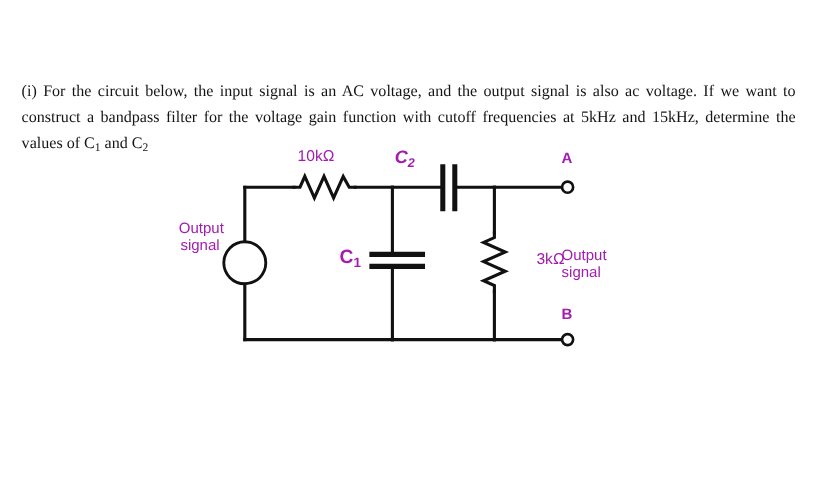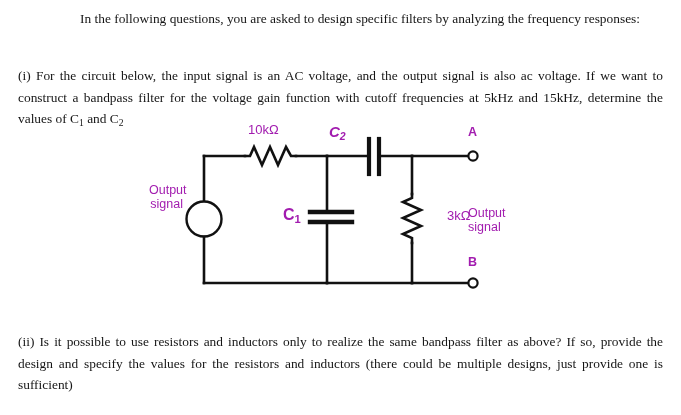--- a/index.html
+++ b/index.html
@@ -57,23 +57,20 @@
   .lbl-sub {
     font-size: 0.70em;
     vertical-align: -0.30em;
   }
 </style>
 </head>
 <body>
 
 <div class="page">
 
-  <div class="para" id="p-intro" style="left:18px; top:8px; width:645px;">
-    <span class="indent"></span><span>In the following questions, you are asked to design specific filters by analyzing the frequency responses:</span>
-  </div>
 
   <div class="para" id="p-q1" style="left:18px; top:65px; width:645px;">
     <span>(i) For the circuit below, the input signal is an AC voltage, and the output signal is also ac voltage. If we want to construct a bandpass filter for the voltage gain function with cutoff frequencies at 5kHz and 15kHz, determine the values of C</span><span class="sub">1</span><span> and C</span><span class="sub">2</span>
   </div>
 
   <div id="circuit">
 
     <svg width="430" height="185" viewBox="0 0 430 185">
       <g fill="none" stroke="#111111" stroke-width="2.6" stroke-linecap="square" stroke-linejoin="miter">
 
@@ -138,15 +135,14 @@
     <div class="clabel" style="left:338px; top:84px; font-size:12.5px;">
       <div>Output</div>
       <div>signal</div>
     </div>
 
     <div class="clabel bold" style="left:338px; top:3px; font-size:12.5px;">A</div>
 
     <div class="clabel bold" style="left:338px; top:133px; font-size:12.5px;">B</div>
   </div>
 
-  <div class="para" id="p-q2" style="left:18px; top:331px; width:645px;">(ii) Is it possible to use resistors and inductors only to realize the same bandpass filter as above? If so, provide the design and specify the values for the resistors and inductors (there could be multiple designs, just provide one is sufficient)</div>
 
 </div>
 
 </body></html>

